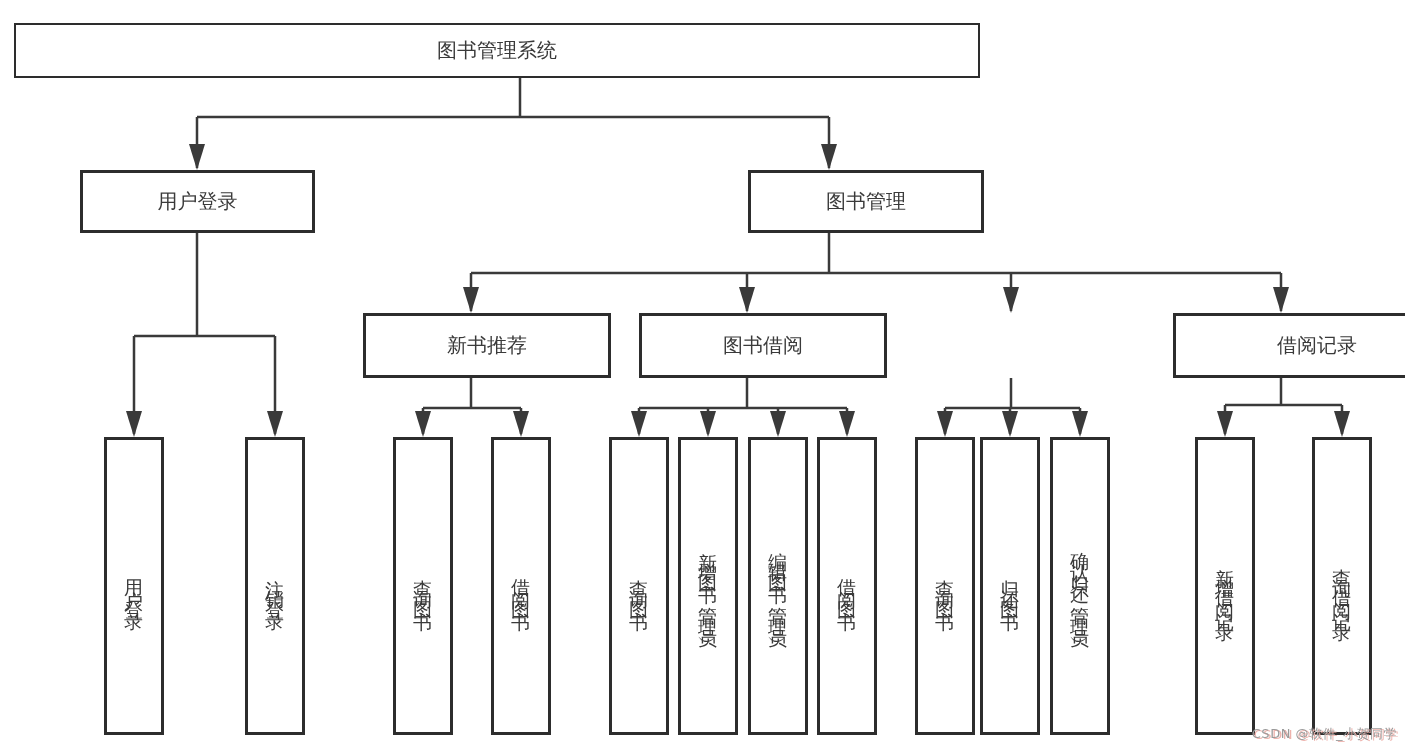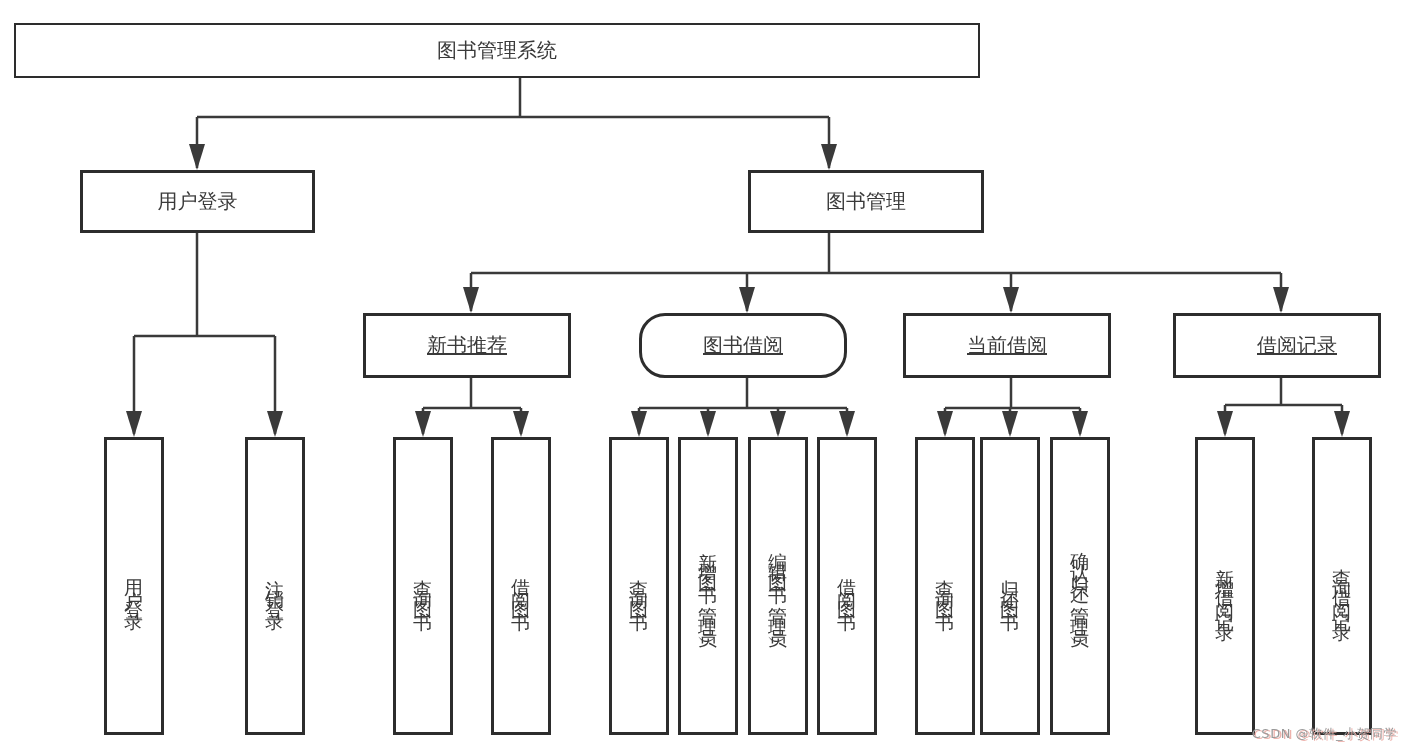--- a/index.html
+++ b/index.html
@@ -9,21 +9,21 @@
     font-family:"DejaVu Sans","Liberation Sans",sans-serif;color:#3a3a3a;
   }
   .connectors{position:absolute;left:0;top:0;z-index:1;}
   .box{
     position:absolute;background:#ffffff;border:3px solid #2d2d2d;box-sizing:border-box;
     display:flex;align-items:center;justify-content:center;z-index:2;
     font-size:20px;white-space:nowrap;
   }
   .box.root{border-width:2px;left:14px;top:23px;width:966px;height:55px;}
   .box.lvl2{top:170px;height:63px;}
-  .box.lvl3{top:313px;width:208px;height:65px;text-decoration:underline;}
+  .box.lvl3{top:313px;width:248px;height:65px;}
   .box.leaf{top:437px;width:60px;height:298px;font-size:19px;}
   .vtext{writing-mode:vertical-rl;text-orientation:mixed;letter-spacing:11px;line-height:1;}
   .watermark{
     position:absolute;right:8px;bottom:4px;z-index:3;
     font-size:13px;color:#9a9a9a;letter-spacing:0.5px;
     text-shadow:2px 1px 0 #eeb2ac;
   }
 </style>
 </head>
 <body>
@@ -87,25 +87,22 @@
   <div class="box lvl2" style="left:80px;width:235px;">
     <span>用户登录</span>
   </div>
   <div class="box lvl2" style="left:711px;width:236px;margin-left:37px;">
     <span>图书管理</span>
   </div>
 
   <div class="box lvl3" style="left:363px;">
     <span>新书推荐</span>
   </div>
-  <div class="box lvl3" style="left:639px;border-radius:26px;">
+  <div class="box lvl3" style="left:639px;">
     <span>图书借阅</span>
-  </div>
-  <div class="box lvl3" style="left:903px;">
-    <span>当前借阅</span>
   </div>
   <div class="box lvl3" style="left:1173px;padding-left:40px;">
     <span>借阅记录</span>
   </div>
 
   <div class="box leaf" style="left:104px;">
     <span class="vtext">用户登录</span>
   </div>
   <div class="box leaf" style="left:245px;">
     <span class="vtext">注销登录</span>

